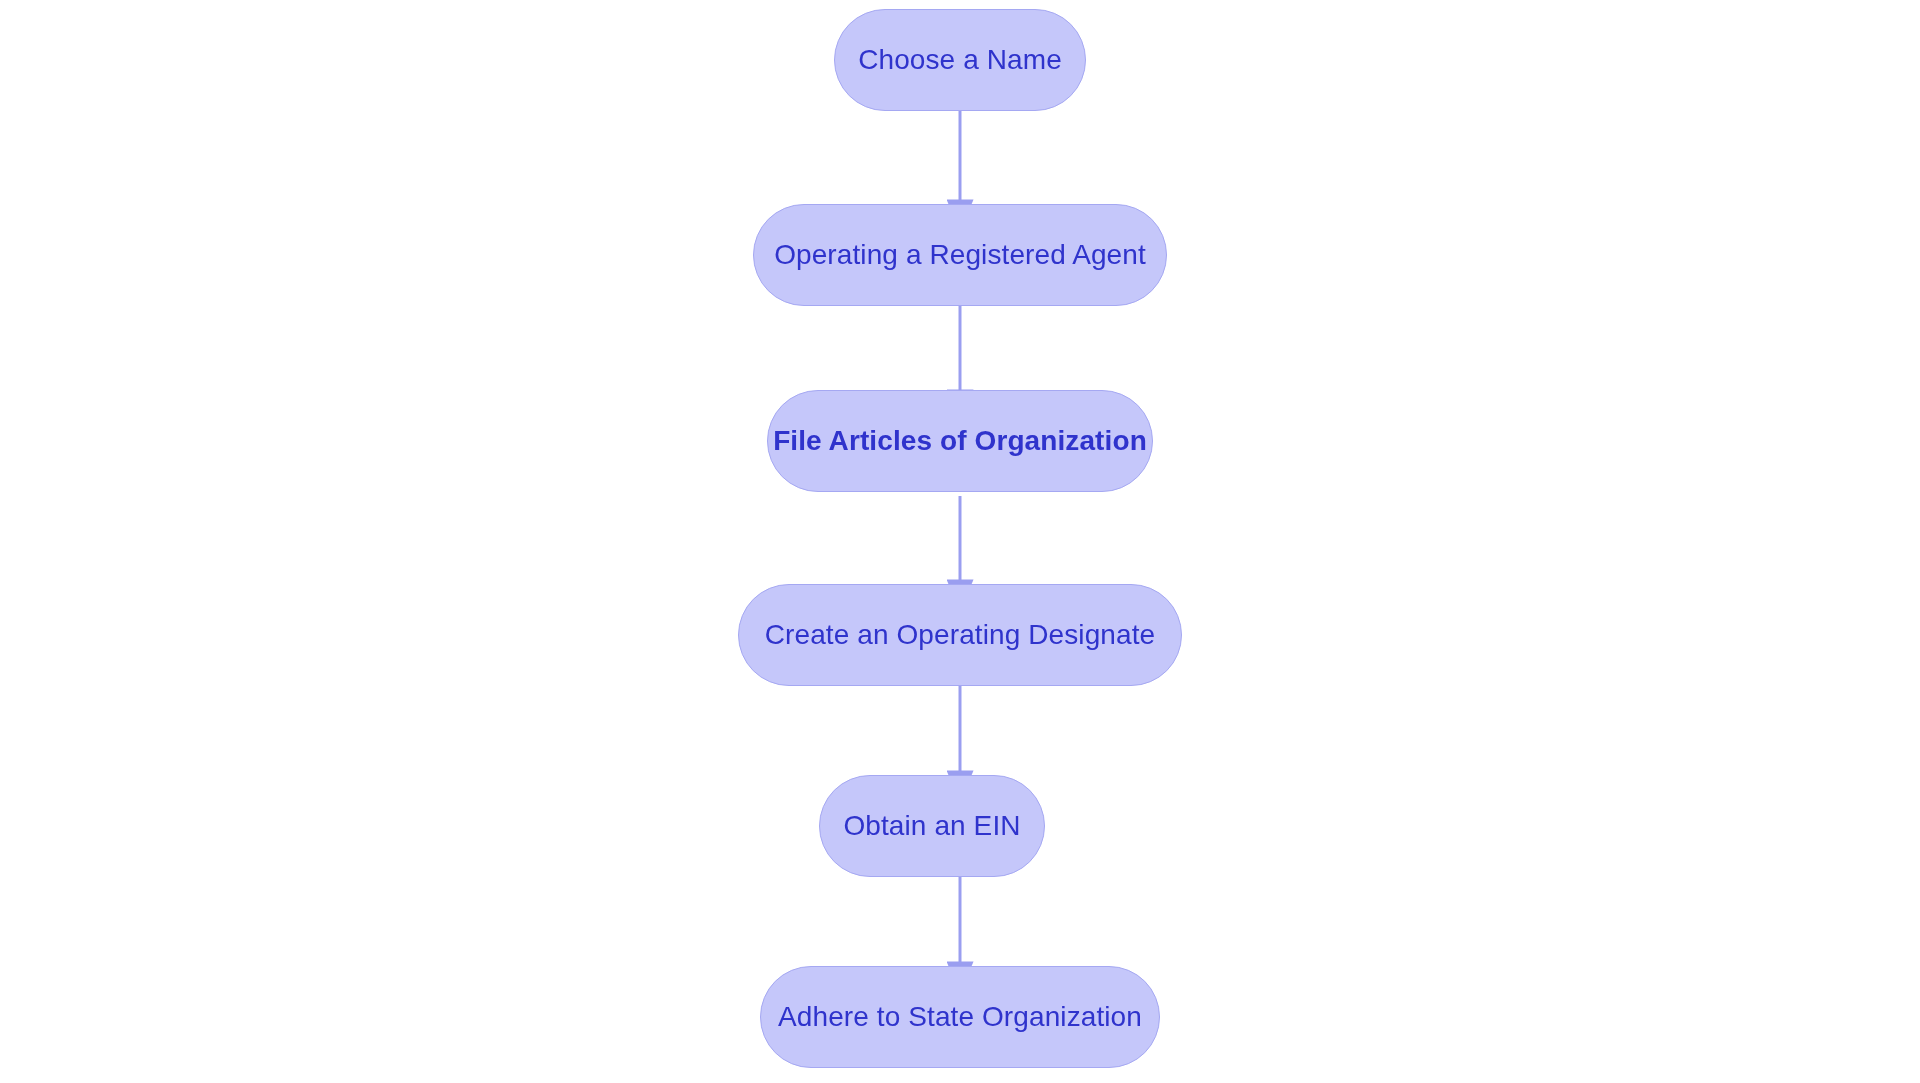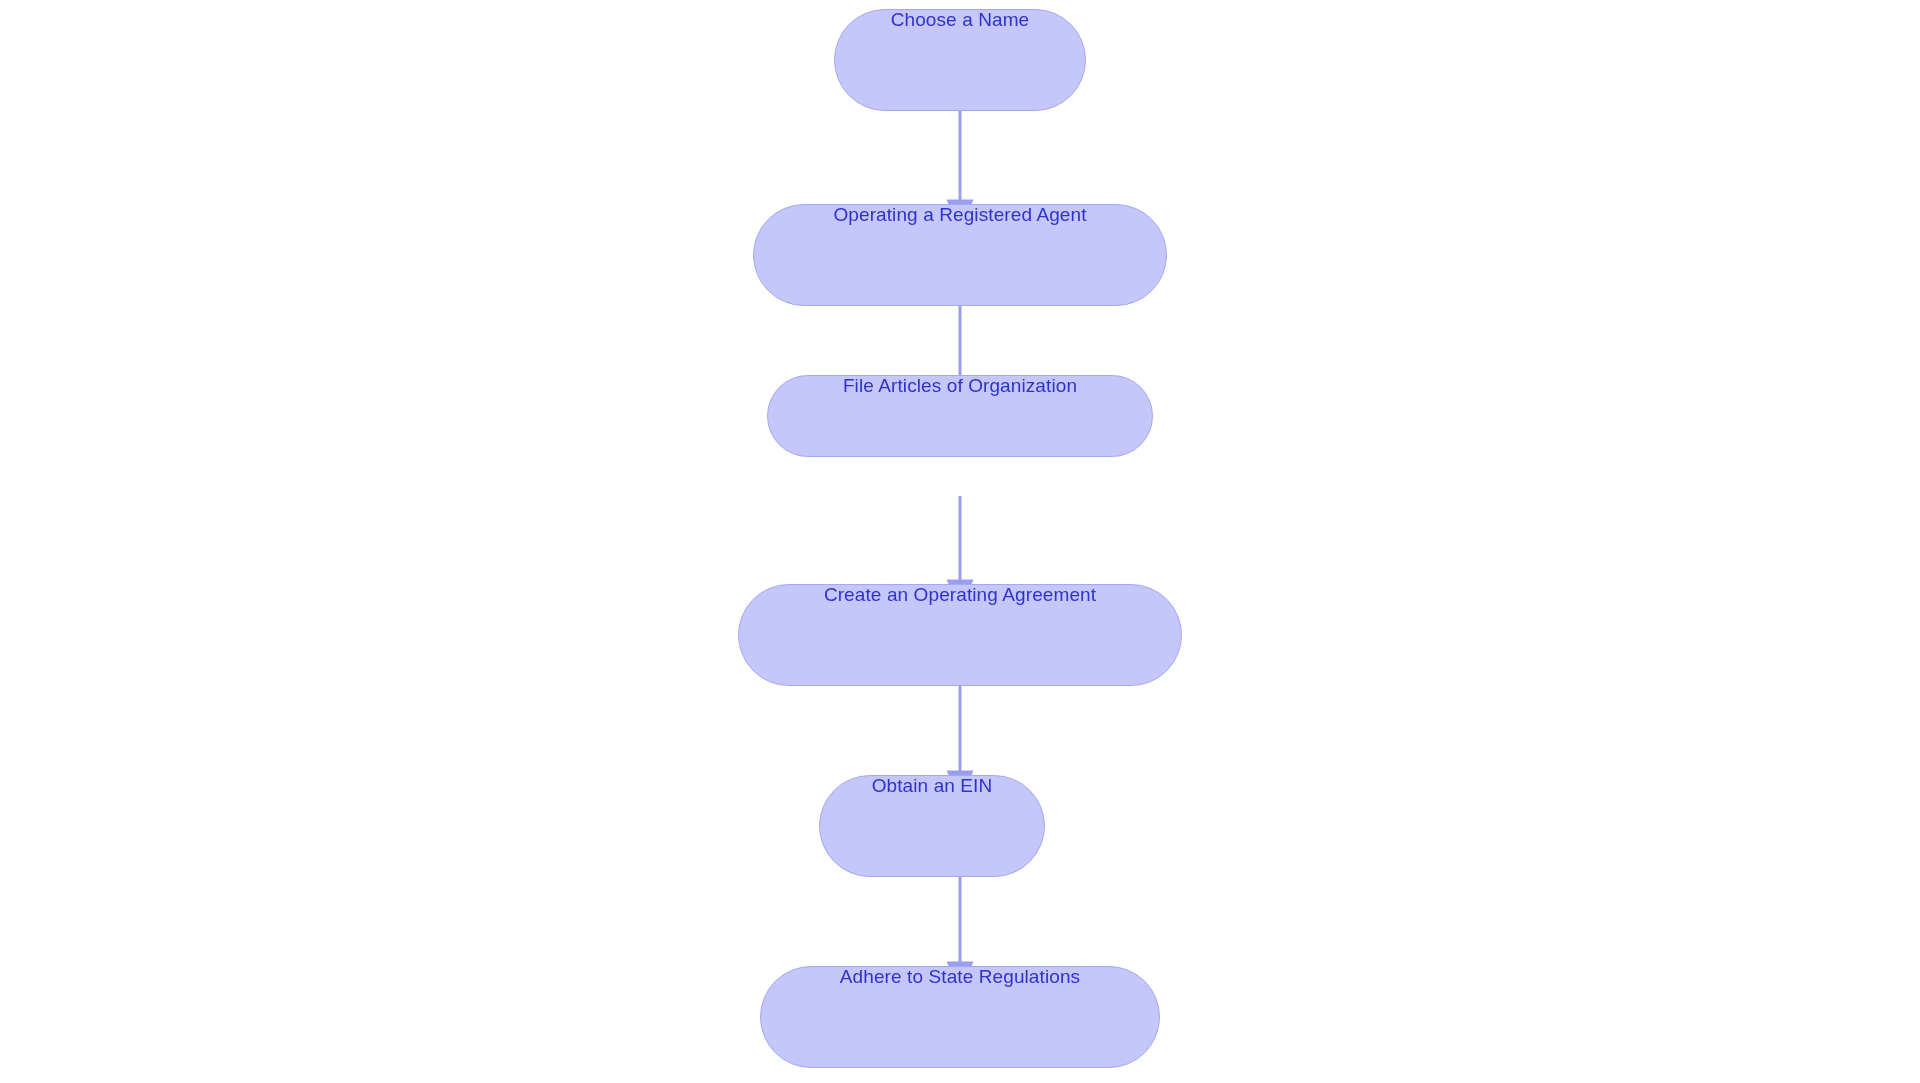--- a/index.html
+++ b/index.html
@@ -23,27 +23,27 @@
     top: 0;
     left: 0;
     width: 1920px;
     height: 1083px;
     display: block;
   }
   .flow-node {
     position: absolute;
     box-sizing: border-box;
     display: flex;
-    align-items: flex-start;
+    align-items: center;
     justify-content: center;
     background: #c5c7fa;
     border: 1.6px solid #a5a8f2;
     border-radius: 999px;
     color: #2f33cc;
-    font-size: 19px;
+    font-size: 28px;
     font-weight: 400;
     line-height: 1.1;
     letter-spacing: 0.1px;
     white-space: nowrap;
     text-align: center;
     z-index: 2;
   }
   .flow-node-label {
     display: block;
     padding: 0 4px;
@@ -69,27 +69,27 @@
       </g>
   </svg>
 
   <div id="nodes-layer">
       <div class="flow-node" style="width: 252px; height: 102px; left: 834px; top: 9px;">
         <span class="flow-node-label">Choose a Name</span>
       </div>
       <div class="flow-node" style="width: 414px; height: 102px; left: 753px; top: 204px;">
         <span class="flow-node-label">Operating a Registered Agent</span>
       </div>
-      <div class="flow-node" style="width: 386px; height: 82px; left: 767px; top: 375px;">
+      <div class="flow-node" style="width: 386px; height: 102px; left: 767px; top: 390px; font-weight: bold;">
         <span class="flow-node-label">File Articles of Organization</span>
       </div>
       <div class="flow-node" style="width: 444px; height: 102px; left: 738px; top: 584px;">
-        <span class="flow-node-label">Create an Operating Agreement</span>
+        <span class="flow-node-label">Create an Operating Designate</span>
       </div>
       <div class="flow-node" style="width: 226px; height: 102px; left: 819px; top: 775px;">
         <span class="flow-node-label">Obtain an EIN</span>
       </div>
       <div class="flow-node" style="width: 400px; height: 102px; left: 760px; top: 966px;">
-        <span class="flow-node-label">Adhere to State Regulations</span>
+        <span class="flow-node-label">Adhere to State Organization</span>
       </div>
     </div>
 
 </div>
 
 </body></html>

